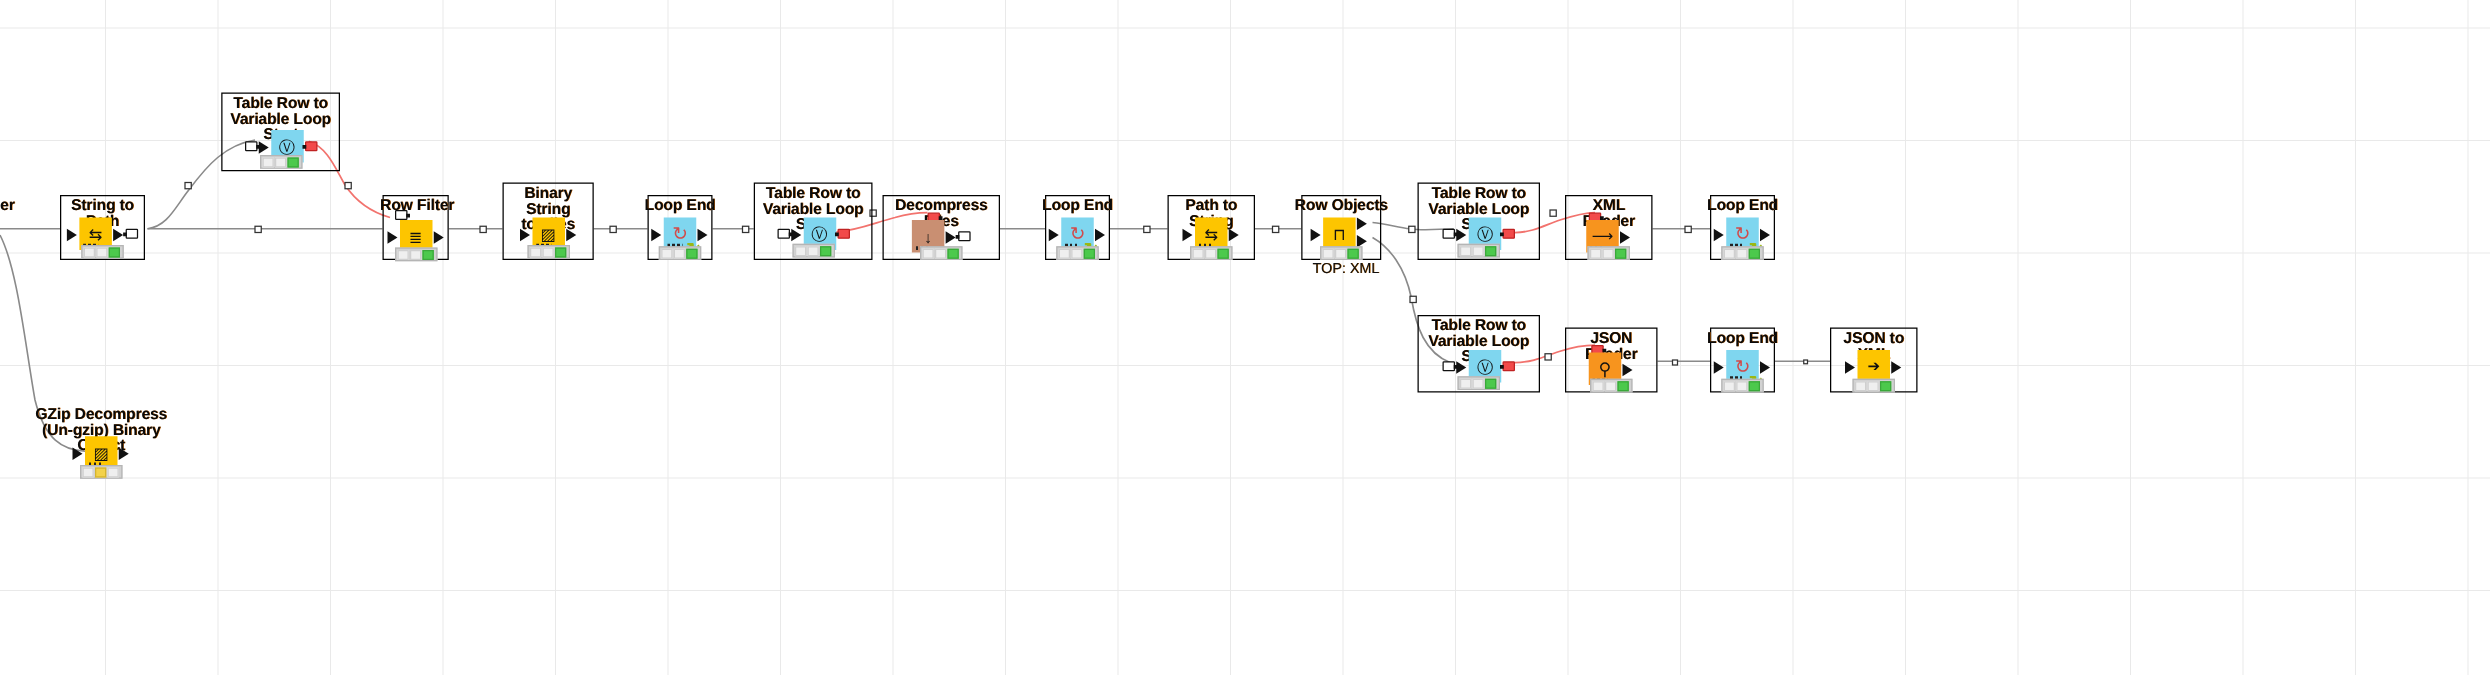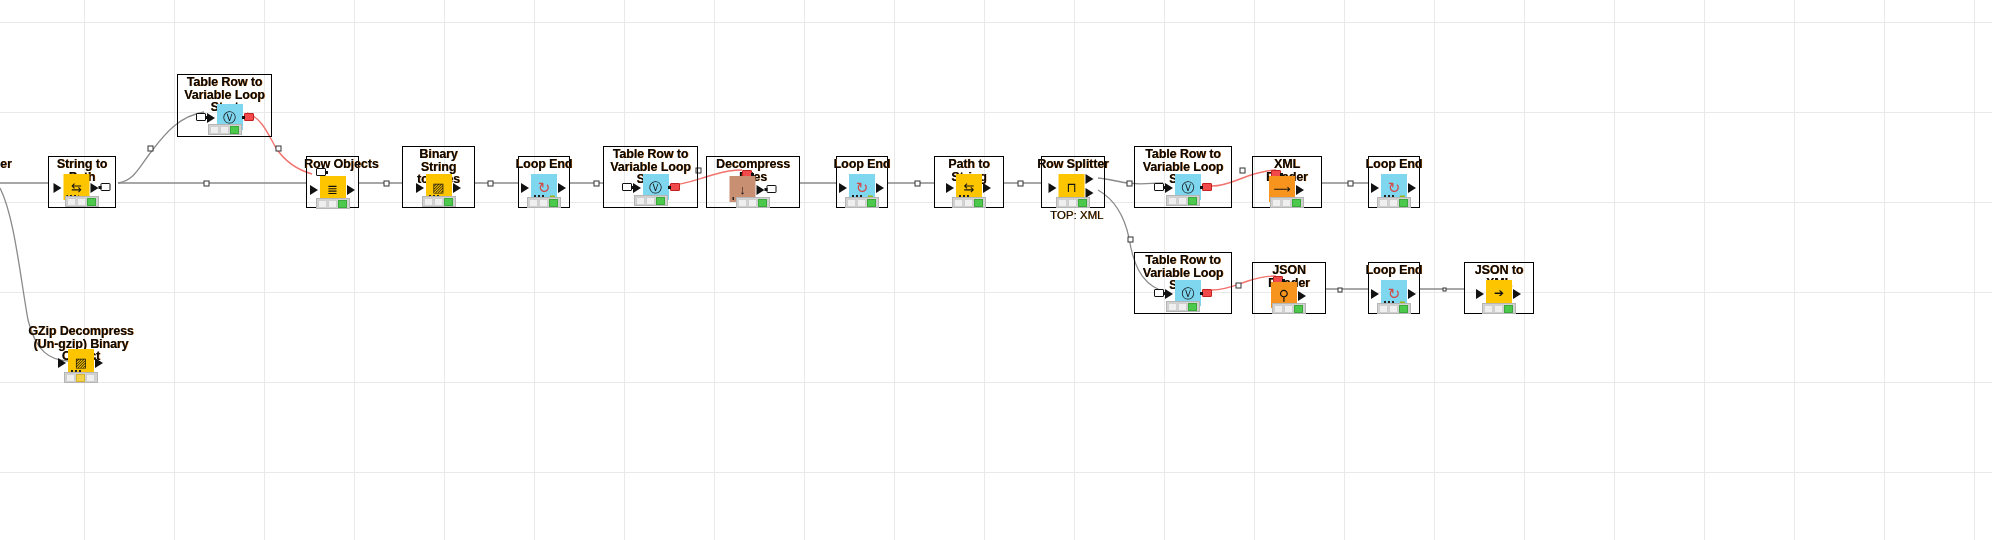--- a/index.html
+++ b/index.html
@@ -211,21 +211,21 @@
     </div>
     <div class="status" style="top:50px;">
         <i></i>
         <i></i>
         <i class="on"></i>
       </div>
   </div>
 
   <div class="node" style="left:306px;top:156px;width:53px;height:52px;">
     <div class="frame"></div>
-    <div class="title" style="top:2px;white-space:nowrap;left:-2px;right:-2px;">Row Objects</div>
+    <div class="title" style="top:2px;white-space:nowrap;left:-2px;right:-2px;">Row Filter</div>
     <div class="flowport" style="left:10px;top:12px;">
         <div class="nub" style="right:-3px;"></div>
       </div>
     <div class="body" style="top:20px;">
       <div class="port in" style="position:relative;margin-right:1px;">
           <div class="tri"></div>
         </div>
       <div class="icon yellow">
           <span class="glyph">≣</span>
         </div>
@@ -376,21 +376,21 @@
     </div>
     <div class="status" style="top:41px;">
         <i></i>
         <i></i>
         <i class="on"></i>
       </div>
   </div>
 
   <div class="node" style="left:1041px;top:156px;width:64px;height:52px;">
     <div class="frame"></div>
-    <div class="title" style="left:-6px;right:-6px;white-space:nowrap;">Row Splitter</div>
+    <div class="title" style="left:-6px;right:-6px;white-space:nowrap;">Row Objects</div>
     <div class="body" style="top:18px;">
       <div class="port in" style="position:relative;margin-right:1px;">
           <div class="tri"></div>
         </div>
       <div class="icon yellow">
           <span class="glyph">⊓</span>
         </div>
       <div style="position:relative;width:12px;height:26px;margin-left:1px;">
         <div class="port out" style="position:absolute;left:0;top:0;">
             <div class="tri"></div>

